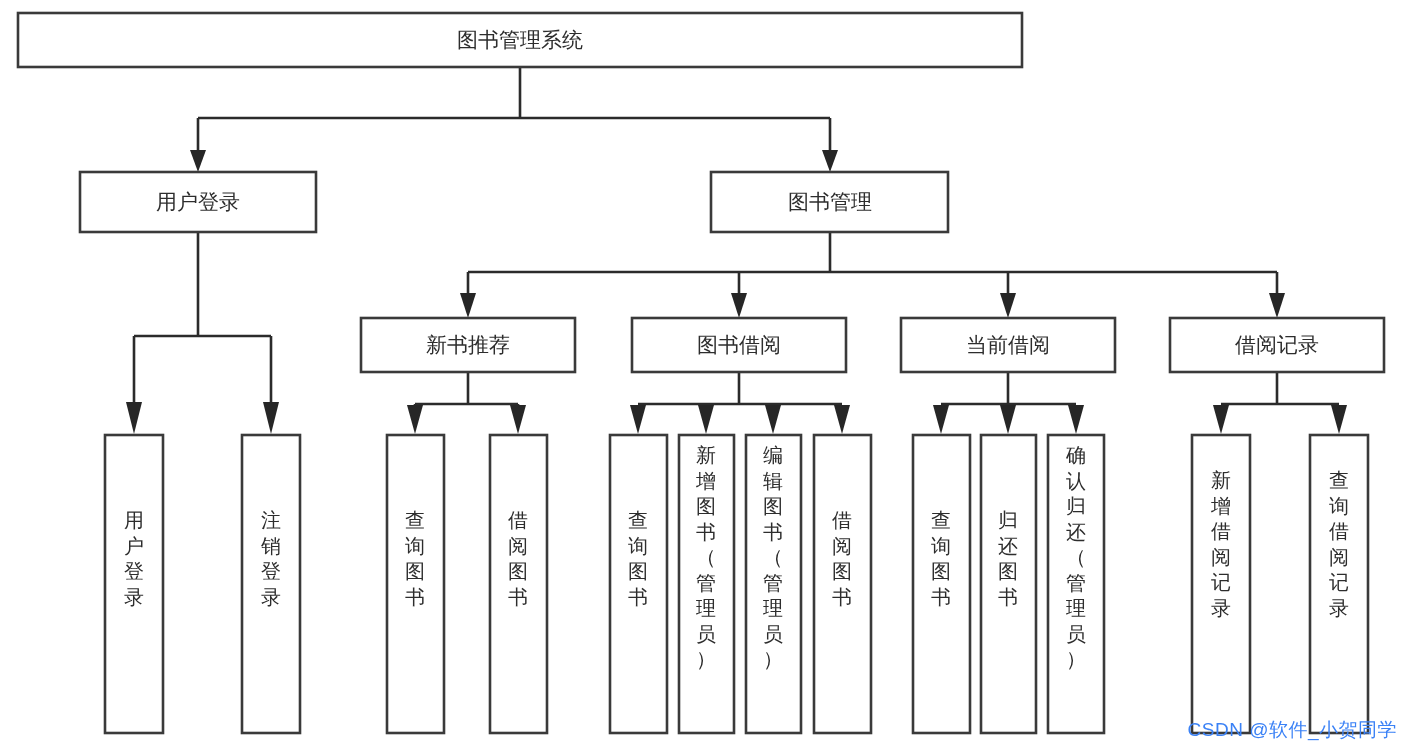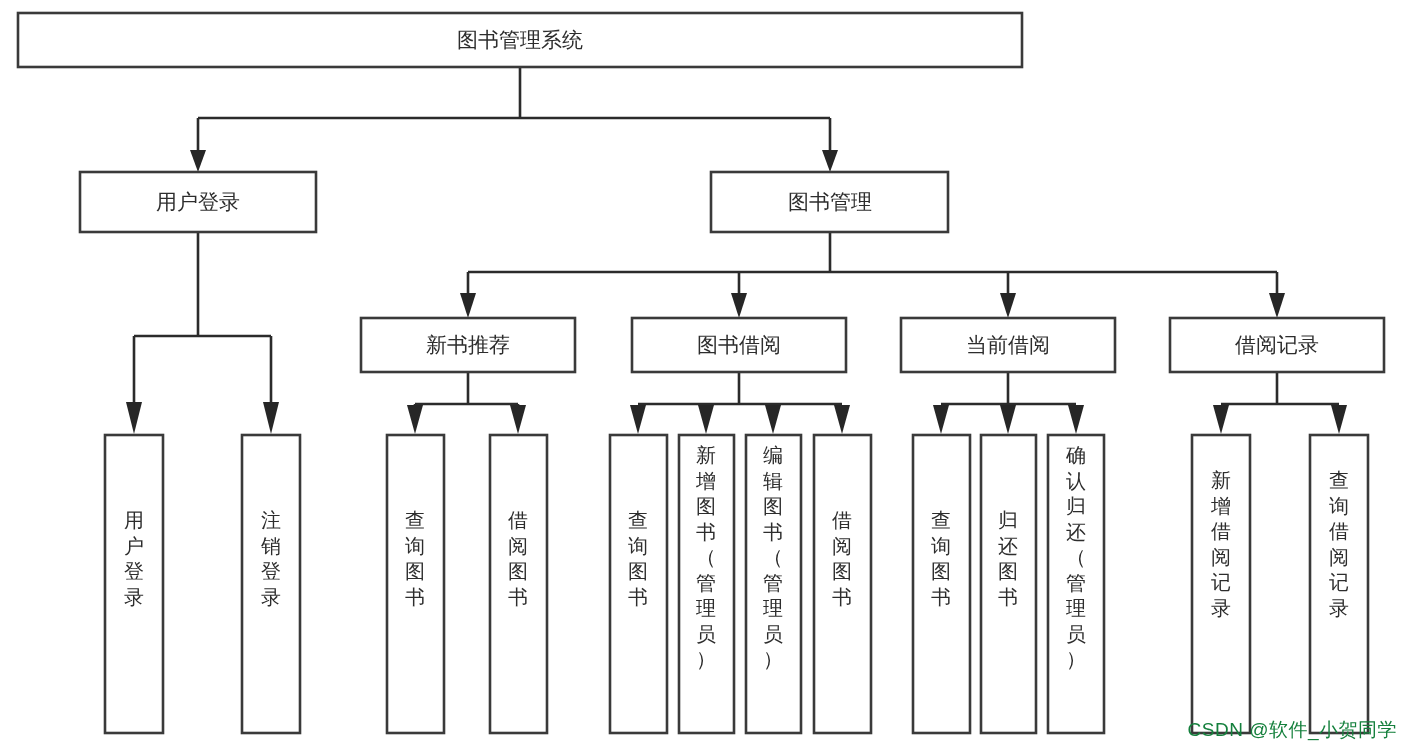--- a/index.html
+++ b/index.html
@@ -54,21 +54,21 @@
     font-size: 20px;
     fill: #2d2d2d;
     text-anchor: middle;
   }
   .watermark {
     position: absolute;
     right: 8px;
     bottom: 4px;
     font-family: "Liberation Sans", "DejaVu Sans", sans-serif;
     font-size: 19px;
-    color: #15803d;
+    color: #3b82f6;
     letter-spacing: 0.5px;
     white-space: nowrap;
     pointer-events: none;
   }
 </style>
 </head>
 <body>
 
 <div id="diagram-root">
 

